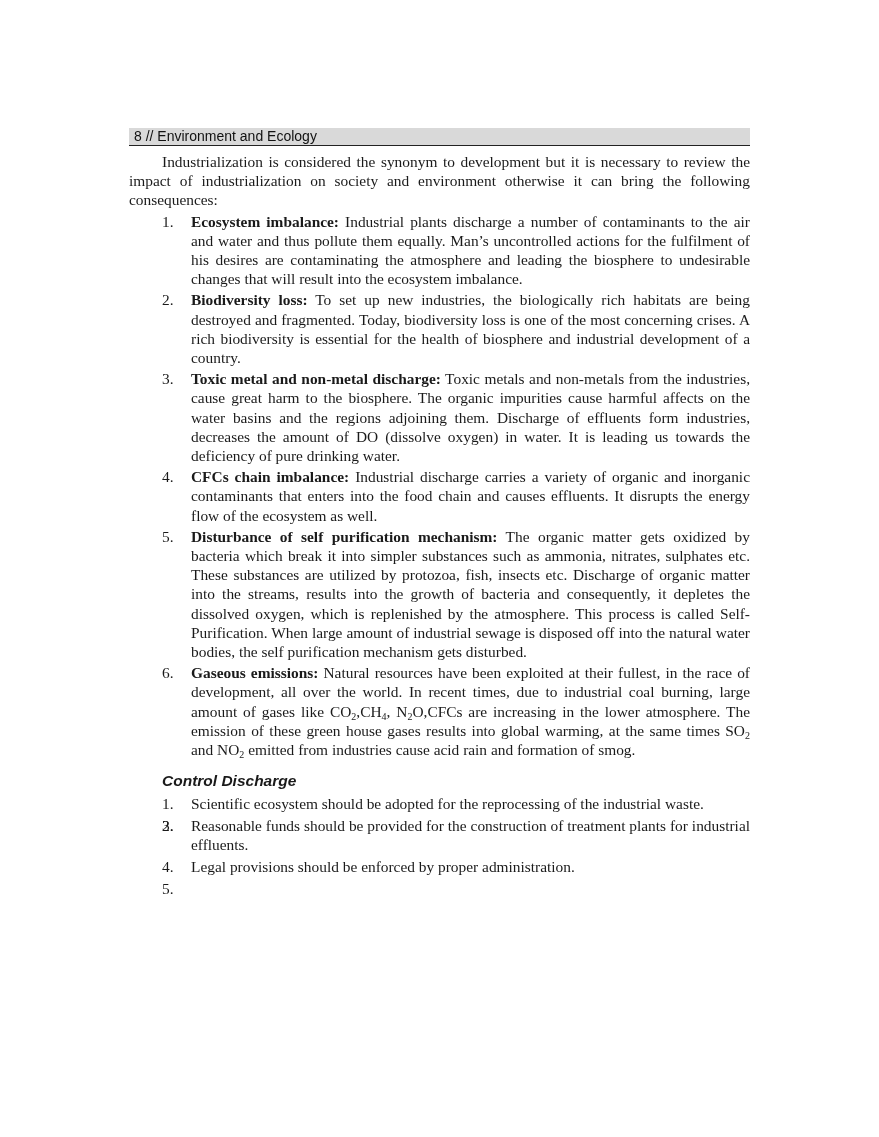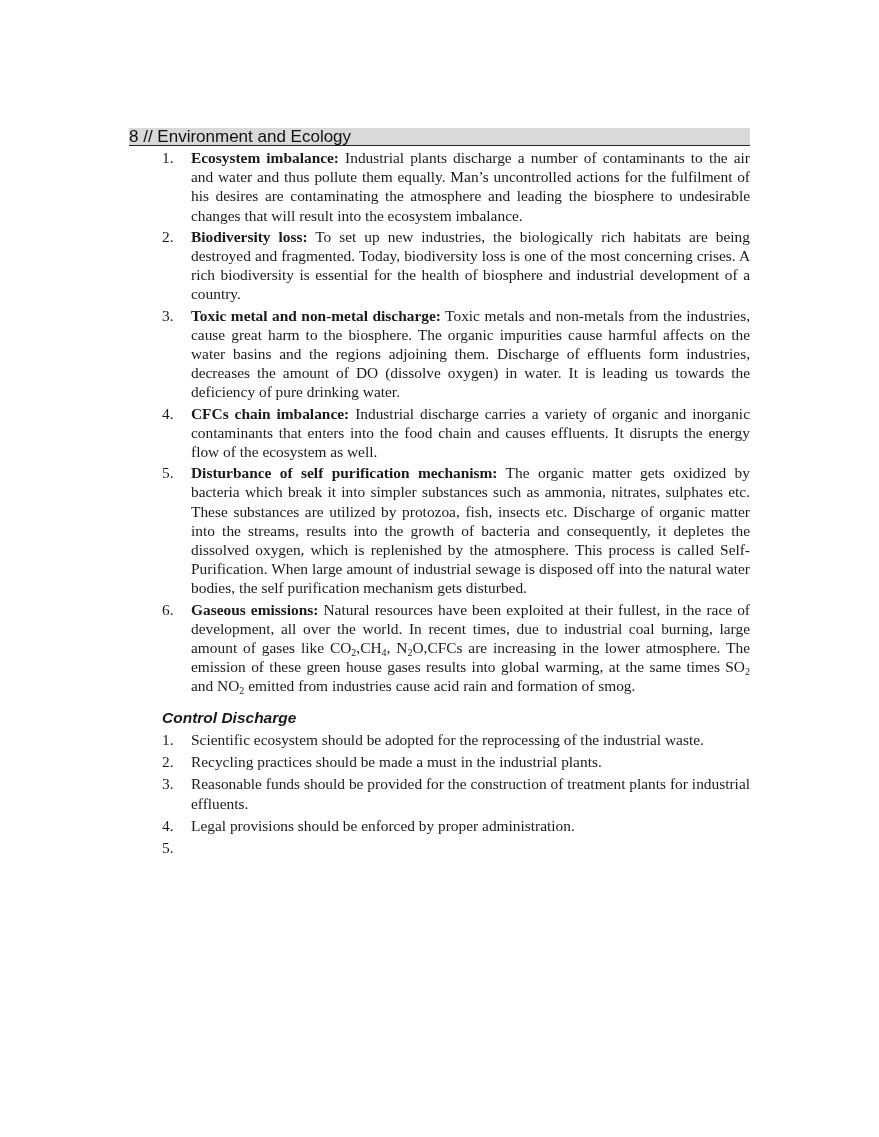--- a/index.html
+++ b/index.html
@@ -3,22 +3,23 @@
   <meta charset="utf-8">
   <style>
     html, body { margin: 0; padding: 0; background: #ffffff; }
     body { width: 879px; height: 1137px; position: relative; overflow: hidden; }
     .page { position: absolute; left: 129px; top: 128px; width: 621px; color: #1a1a1a; }
     .running-head {
       background: #d9d9d9;
       border-bottom: 1.5px solid #222;
       height: 17px;
       font-family: "Liberation Sans", sans-serif;
-      font-size: 17px;
+      font-size: 14px;
       line-height: 17px;
+      padding-left: 5px;
       color: #111;
     }
     .body-text {
       font-family: "Liberation Serif", serif;
       font-size: 15.4px;
       line-height: 19.2px;
       text-align: justify;
     }
     .intro { margin-top: 6px; text-indent: 33px; }
     ol.list { list-style: none; margin: 2px 0 0 0; padding: 0; }
@@ -34,33 +35,34 @@
     }
     ol.cm li { padding-left: 62px; margin-bottom: 3px; }
   </style>
 </head>
 <body>
 
 <div class="page">
   <div class="running-head">8 // Environment and Ecology</div>
 
   <div class="body-text">
+    <p class="intro" style="margin-bottom:0">Industrialization is considered the synonym to development but it is necessary to review the impact of industrialization on society and environment otherwise it can bring the following consequences:</p>
 
     <ol class="list">
       <li><span class="num">1.</span><b>Ecosystem imbalance:</b><span> Industrial plants discharge a number of contaminants to the air and water and thus pollute them equally. Man’s uncontrolled actions for the fulfilment of his desires are contaminating the atmosphere and leading the biosphere to undesirable changes that will result into the ecosystem imbalance.</span></li>
       <li><span class="num">2.</span><b>Biodiversity loss:</b><span> To set up new industries, the biologically rich habitats are being destroyed and fragmented. Today, biodiversity loss is one of the most concerning crises. A rich biodiversity is essential for the health of biosphere and industrial development of a country.</span></li>
       <li><span class="num">3.</span><b>Toxic metal and non-metal discharge:</b><span> Toxic metals and non-metals from the industries, cause great harm to the biosphere. The organic impurities cause harmful affects on the water basins and the regions adjoining them. Discharge of effluents form industries, decreases the amount of DO (dissolve oxygen) in water. It is leading us towards the deficiency of pure drinking water.</span></li>
       <li><span class="num">4.</span><b>CFCs chain imbalance:</b><span> Industrial discharge carries a variety of organic and inorganic contaminants that enters into the food chain and causes effluents. It disrupts the energy flow of the ecosystem as well.</span></li>
       <li><span class="num">5.</span><b>Disturbance of self purification mechanism:</b><span> The organic matter gets oxidized by bacteria which break it into simpler substances such as ammonia, nitrates, sulphates etc. These substances are utilized by protozoa, fish, insects etc. Discharge of organic matter into the streams, results into the growth of bacteria and consequently, it depletes the dissolved oxygen, which is replenished by the atmosphere. This process is called Self-Purification. When large amount of industrial sewage is disposed off into the natural water bodies, the self purification mechanism gets disturbed.</span></li>
       <li><span class="num">6.</span><b>Gaseous emissions:</b><span> Natural resources have been exploited at their fullest, in the race of development, all over the world. In recent times, due to industrial coal burning, large amount of gases like CO</span><sub>2</sub><span>,CH</span><sub>4</sub><span>, N</span><sub>2</sub><span>O,CFCs are increasing in the lower atmosphere. The emission of these green house gases results into global warming, at the same times SO</span><sub>2</sub><span> and NO</span><sub>2</sub><span> emitted from industries cause acid rain and formation of smog.</span></li>
     </ol>
 
     <div class="section-title">Control Discharge</div>
 
     <ol class="list cm">
       <li><span class="num">1.</span><span>Scientific ecosystem should be adopted for the reprocessing of the industrial waste.</span></li>
-      <li><span class="num">2.</span><span>Recycling practices should be made a must in the industrial plants.</span></li>
+      <li><span class="num">2.</span></li>
       <li><span class="num">3.</span><span>Reasonable funds should be provided for the construction of treatment plants for industrial effluents.</span></li>
       <li><span class="num">4.</span><span>Legal provisions should be enforced by proper administration.</span></li>
       <li><span class="num">5.</span></li>
     </ol>
   </div>
 </div>
 
 </body></html>

